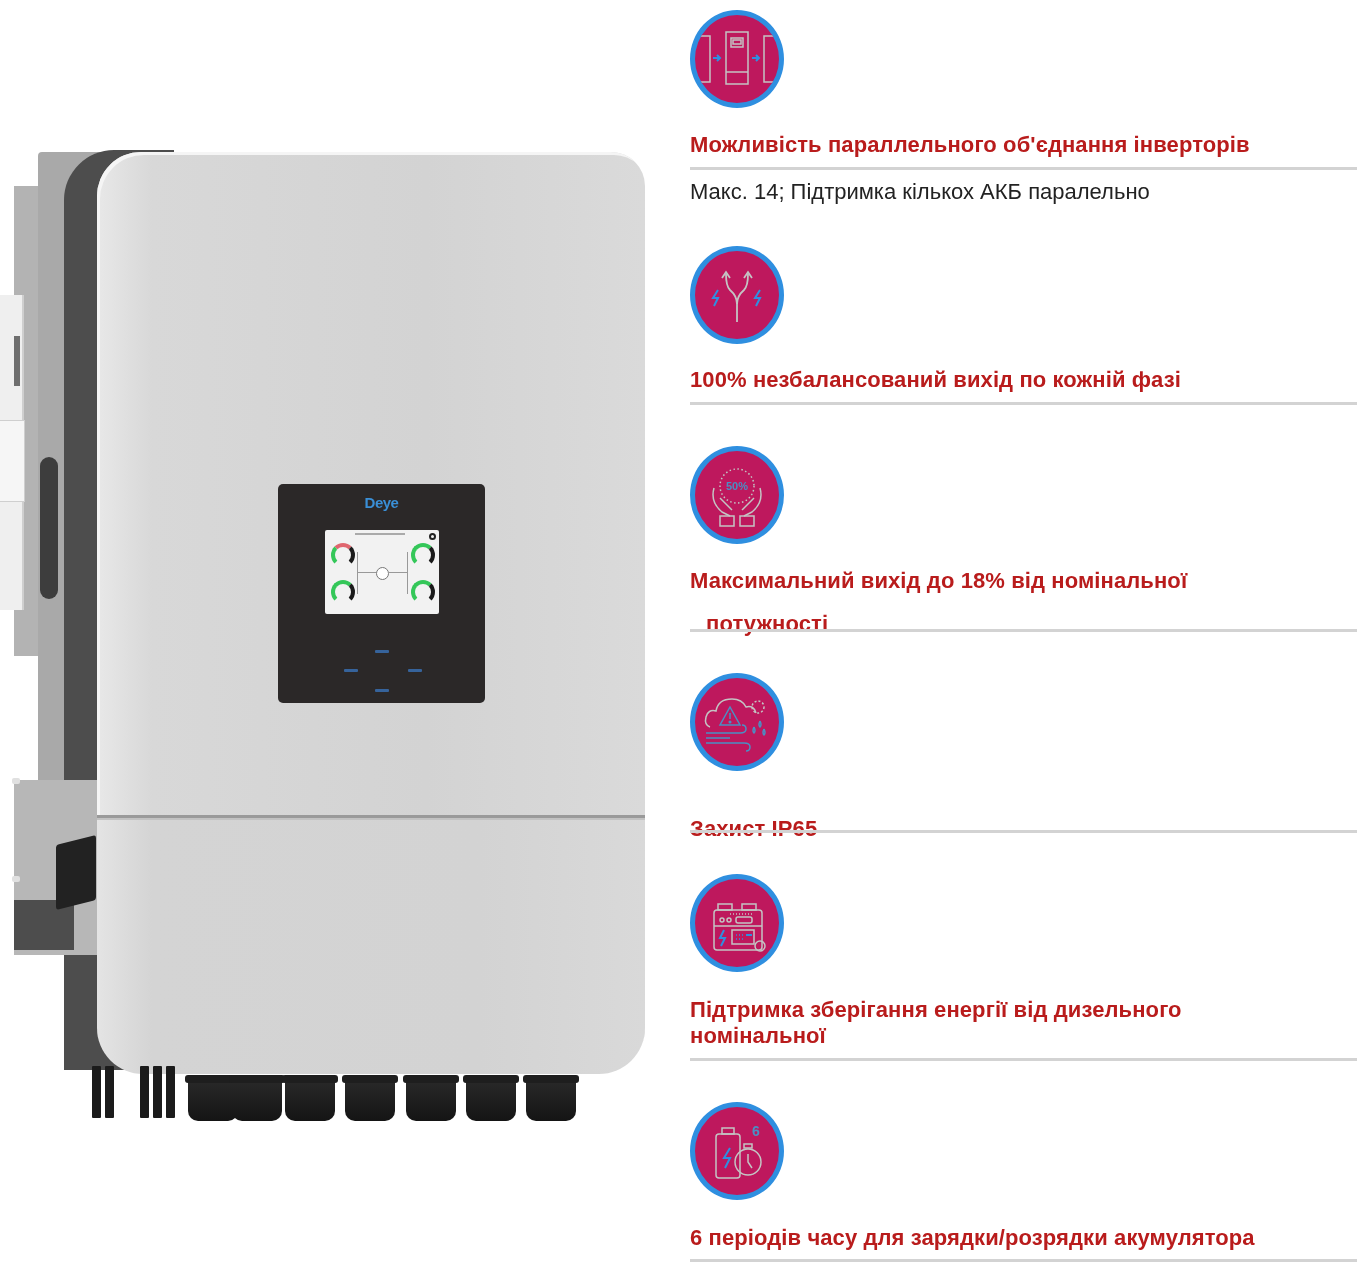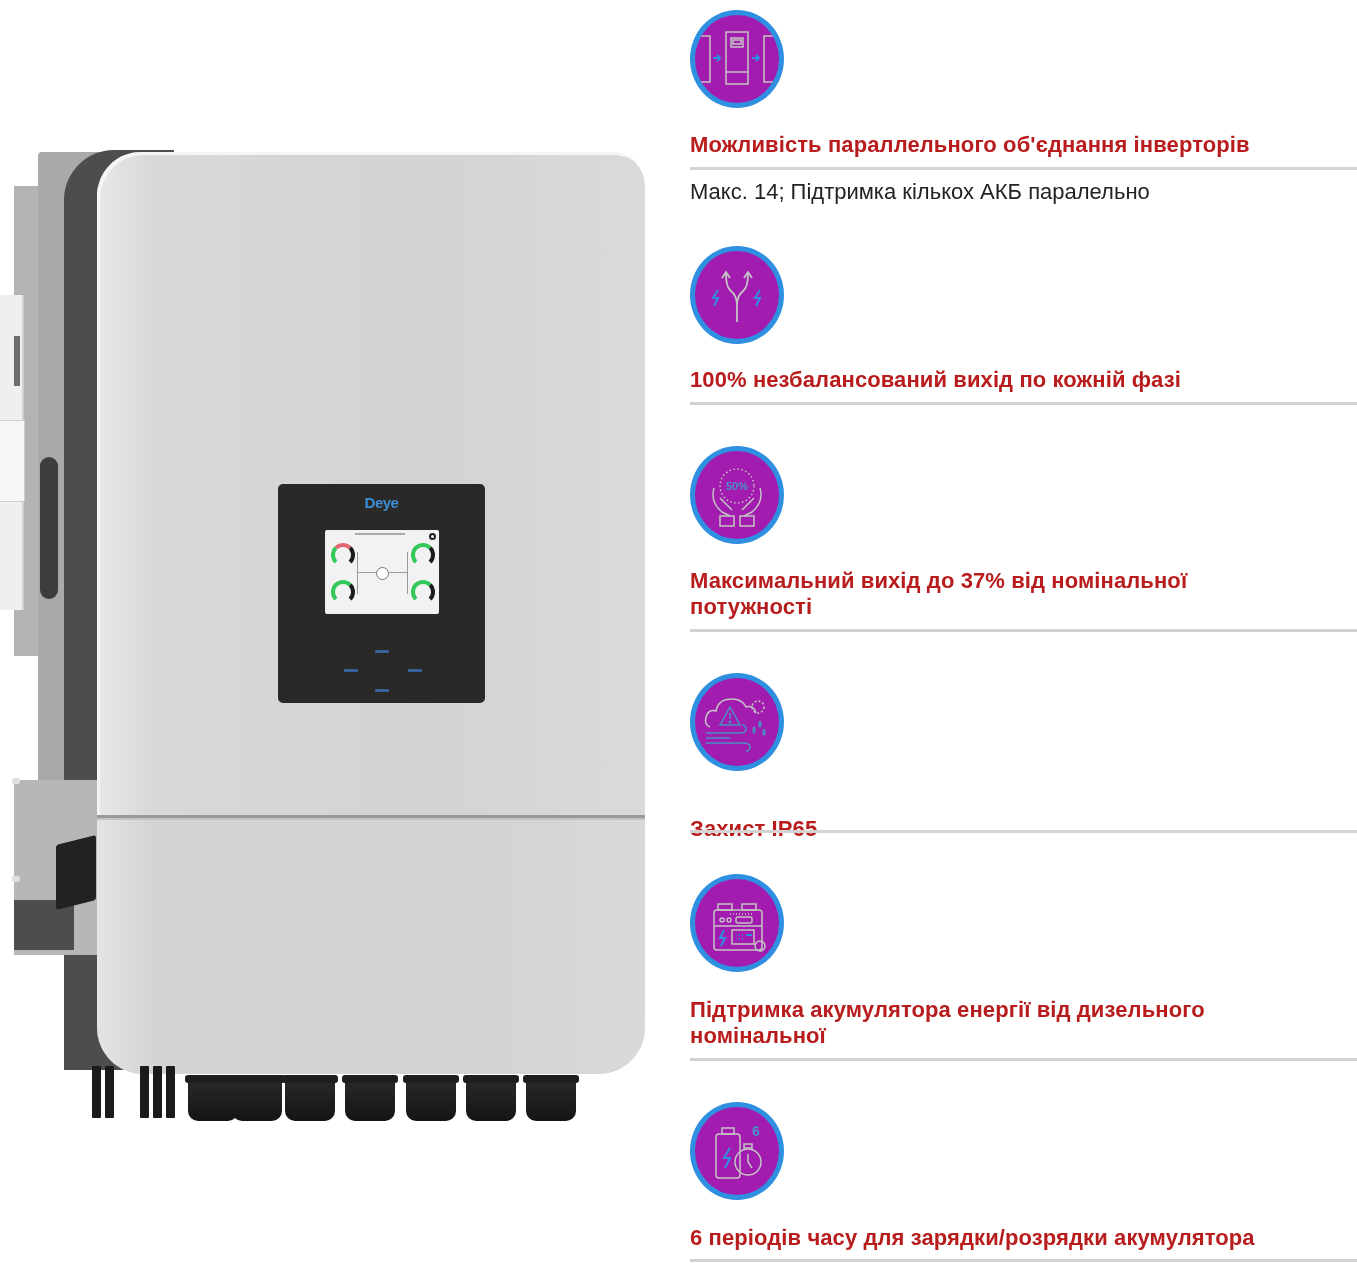--- a/index.html
+++ b/index.html
@@ -35,21 +35,21 @@
   .lcd-date { position: absolute; left: 30px; top: 3px; width: 50px; height: 2px; background: #aaa; }
   .inv-btn { position: absolute; width: 14px; height: 3px; background: #3a72b8; opacity: 0.8; border-radius: 1px; }
 
   .gland { position: absolute; top: 1075px; width: 50px; height: 46px; background: linear-gradient(180deg, #2b2b2b 0%, #141414 100%); border-radius: 6px 6px 10px 10px; }
   .gland::before { content: ""; position: absolute; left: -3px; right: -3px; top: 0; height: 8px; background: #1e1e1e; border-radius: 3px; }
   .mc4 { position: absolute; top: 1066px; width: 9px; height: 52px; background: #1b1b1b; border-radius: 1px; }
 
   
   .features { position: absolute; left: 690px; top: 0; width: 667px; }
   .feature { position: absolute; left: 0; width: 667px; }
-  .icon-ring { position: absolute; left: 0; width: 94px; height: 98px; border-radius: 50%; border: 5px solid #2f8fe0; box-sizing: border-box; background: #a21caf; display: flex; align-items: center; justify-content: center; overflow: hidden; }
+  .icon-ring { position: absolute; left: 0; width: 94px; height: 98px; border-radius: 50%; border: 5px solid #2f8fe0; box-sizing: border-box; background: #be185d; display: flex; align-items: center; justify-content: center; overflow: hidden; }
   .icon-ring svg { width: 74px; height: 74px; }
   .feature-title { position: absolute; left: 0; font-weight: bold; font-size: 22px; line-height: 27px; color: #b91c1c; letter-spacing: 0.1px; }
   .feature-sub { position: absolute; left: 0; font-size: 22px; line-height: 27px; color: #222; }
   .divider { position: absolute; left: 0; width: 667px; height: 3px; background: #d3d3d3; }
 </style>
 </head>
 <body>
 
 <div class="inverter">
   <div class="inv-rear-step"></div>
@@ -145,22 +145,22 @@
         <circle cx="37" cy="28" r="17" stroke-dasharray="1.5 2.5"></circle>
         <text x="37" y="32" text-anchor="middle" font-size="11" font-weight="bold" fill="#4a8fc4" stroke="none" font-family="Liberation Sans, sans-serif">50%</text>
         <path d="M14 30 Q10 44 22 54 L30 58"></path>
         <path d="M60 30 Q64 44 52 54 L44 58"></path>
         <path d="M20 40 Q26 46 32 52"></path>
         <path d="M54 40 Q48 46 42 52"></path>
         <rect x="20" y="58" width="14" height="10"></rect>
         <rect x="40" y="58" width="14" height="10"></rect>
       </svg>
     </div>
-    <div class="feature-title" style="top:567px;">Максимальний вихід до 37% від номінальної</div>
-    <div class="feature-title" style="top:593px;">потужності</div>
+    <div class="feature-title" style="top:567px;">Максимальний вихід до 18% від номінальної</div>
+    <div class="feature-title" style="top:610px;margin-left:16px;">потужності</div>
     <div class="divider" style="top:629px;"></div>
   </div>
 
   <div class="feature" style="top:0;">
     <div class="icon-ring" style="top:673px;">
       <svg viewBox="0 0 74 74" fill="none" stroke="#c4c4c4" stroke-width="1.5">
         <path d="M10 42 Q4 40 6 32 Q8 24 16 26 Q18 14 32 14 Q42 14 46 22 Q54 20 56 28"></path>
         <circle cx="58" cy="22" r="6" stroke-dasharray="2 2"></circle>
         <path d="M30 22 L40 40 L20 40 Z" stroke="#4a8fc4"></path>
         <line x1="30" y1="28" x2="30" y2="34" stroke="#4a8fc4"></line>
@@ -189,21 +189,21 @@
         <rect x="36" y="31" width="16" height="6" rx="2"></rect>
         <line x1="30" y1="28" x2="52" y2="28" stroke-dasharray="1 2"></line>
         <path d="M24 44 L20 52 L25 52 L21 60" stroke="#2f8fe0" stroke-width="2"></path>
         <rect x="32" y="44" width="22" height="14"></rect>
         <line x1="36" y1="49" x2="44" y2="49" stroke="#2f8fe0" stroke-dasharray="1 2"></line>
         <line x1="36" y1="53" x2="44" y2="53" stroke="#2f8fe0" stroke-dasharray="1 2"></line>
         <line x1="46" y1="49" x2="52" y2="49" stroke="#2f8fe0" stroke-width="2"></line>
         <circle cx="60" cy="60" r="5"></circle>
       </svg>
     </div>
-    <div class="feature-title" style="top:996px;">Підтримка акумулятора енергії від дизельного</div>
+    <div class="feature-title" style="top:996px;">Підтримка зберігання енергії від дизельного</div>
     <div class="feature-title" style="top:1022px;">номінальної</div>
     <div class="divider" style="top:1058px;"></div>
   </div>
 
   <div class="feature" style="top:0;">
     <div class="icon-ring" style="top:1102px;">
       <svg viewBox="0 0 74 74" fill="none" stroke="#c4c4c4" stroke-width="1.5">
         <rect x="22" y="14" width="12" height="6"></rect>
         <rect x="16" y="20" width="24" height="44" rx="3"></rect>
         <path d="M30 34 L24 44 L30 44 L25 54" stroke="#2f8fe0" stroke-width="2"></path>

